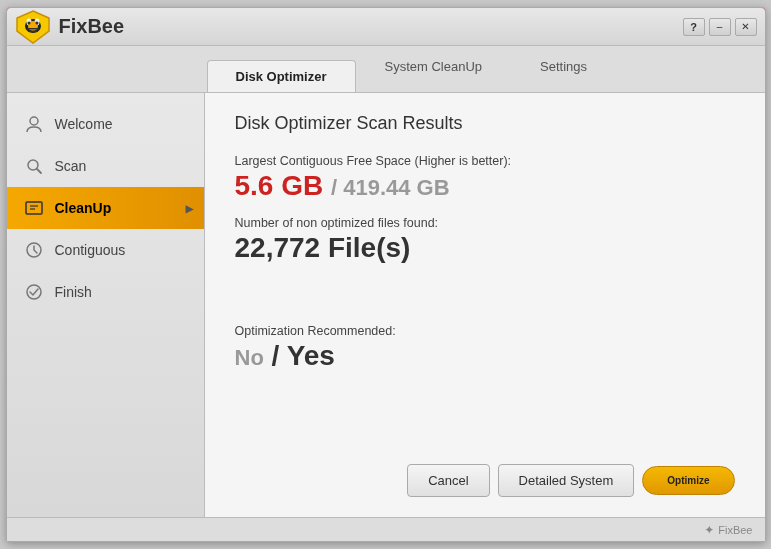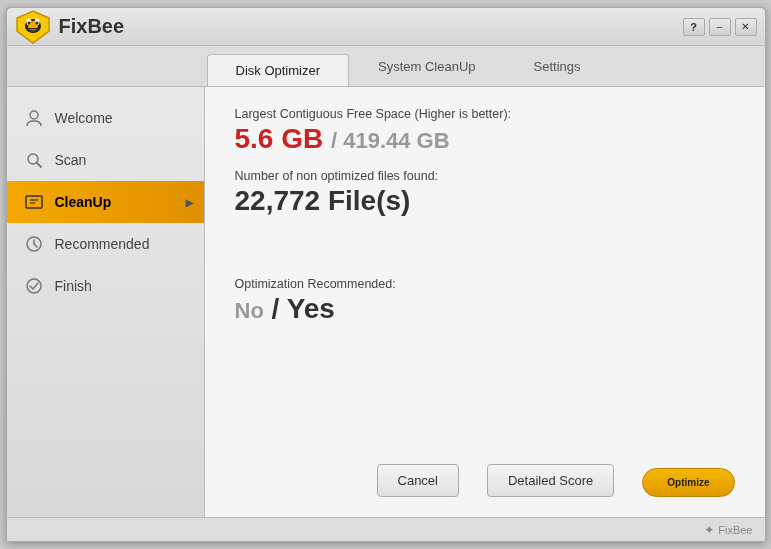--- a/index.html
+++ b/index.html
@@ -97,22 +97,22 @@
       border-bottom: none;
       border-radius: 4px 4px 0 0;
       background: transparent;
       margin-top: 4px;
       position: relative;
     }
     .tab.active {
       background: #f0f0f0;
       border-color: #bbb;
       color: #222;
-      font-weight: 400;
-      margin-top: 8px;
+      font-weight: 700;
+      margin-top: 14px;
     }
 
     
     .main-area {
       display: flex;
       flex: 1;
       overflow: hidden;
     }
 
     
@@ -195,22 +195,22 @@
     }
     .result-col {
       flex: 1;
     }
     .spacer { flex: 1; }
 
     
     .bottom-bar {
       display: flex;
       justify-content: flex-end;
-      align-items: flex-end;
-      gap: 28px;
+      align-items: center;
+      gap: 8px;
       padding: 10px 0 0 0;
     }
     .btn {
       padding: 8px 20px;
       border-radius: 4px;
       font-size: 13px;
       cursor: pointer;
       border: 1px solid #aaa;
       background: linear-gradient(to bottom, #f5f5f5, #e0e0e0);
       color: #333;
@@ -309,34 +309,35 @@
         </div>
         <span>CleanUp</span>
       </div>
       <div class="sidebar-item">
         <div class="sidebar-icon">
           <svg width="20" height="20" viewBox="0 0 20 20">
             <circle cx="10" cy="10" r="7" fill="none" stroke="#777" stroke-width="1.5"></circle>
             <path d="M10 6 L10 10 L13 13" stroke="#777" stroke-width="1.5" stroke-linecap="round" fill="none"></path>
           </svg>
         </div>
-        <span>Recommended</span>
+        <span>Contiguous</span>
       </div>
       <div class="sidebar-item">
         <div class="sidebar-icon">
           <svg width="20" height="20" viewBox="0 0 20 20">
             <circle cx="10" cy="10" r="7" fill="none" stroke="#777" stroke-width="1.5"></circle>
             <path d="M6 10 L9 13 L14 7" stroke="#777" stroke-width="1.5" stroke-linecap="round" fill="none"></path>
           </svg>
         </div>
         <span>Finish</span>
       </div>
     </div>
 
     <div class="content">
+      <div class="content-title">Disk Optimizer Scan Results</div>
 
 
       <div class="result-section">
         <div class="result-label">Largest Contiguous Free Space (Higher is better):</div>
         <div class="result-value">
           <span class="highlight">5.6 GB</span>
           <span class="dimmed">/ 419.44 GB</span>
         </div>
       </div>
 
@@ -353,21 +354,21 @@
             <span class="dimmed">No</span>
             <span>/ Yes</span>
           </div>
         </div>
       </div>
 
       <div class="spacer"></div>
 
       <div class="bottom-bar">
         <button class="btn">Cancel</button>
-        <button class="btn">Detailed Score</button>
+        <button class="btn">Detailed System</button>
         <button class="btn btn-primary">Optimize</button>
       </div>
     </div>
   </div>
 
   <div class="footer">
     <span class="bee-icon">✦</span>
     <span>FixBee</span>
   </div>
 </div>

